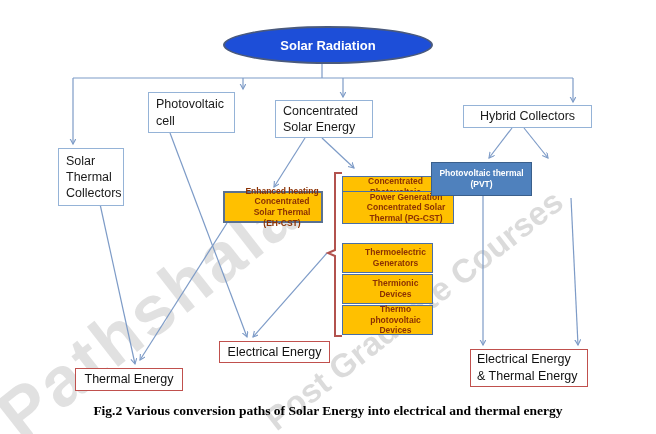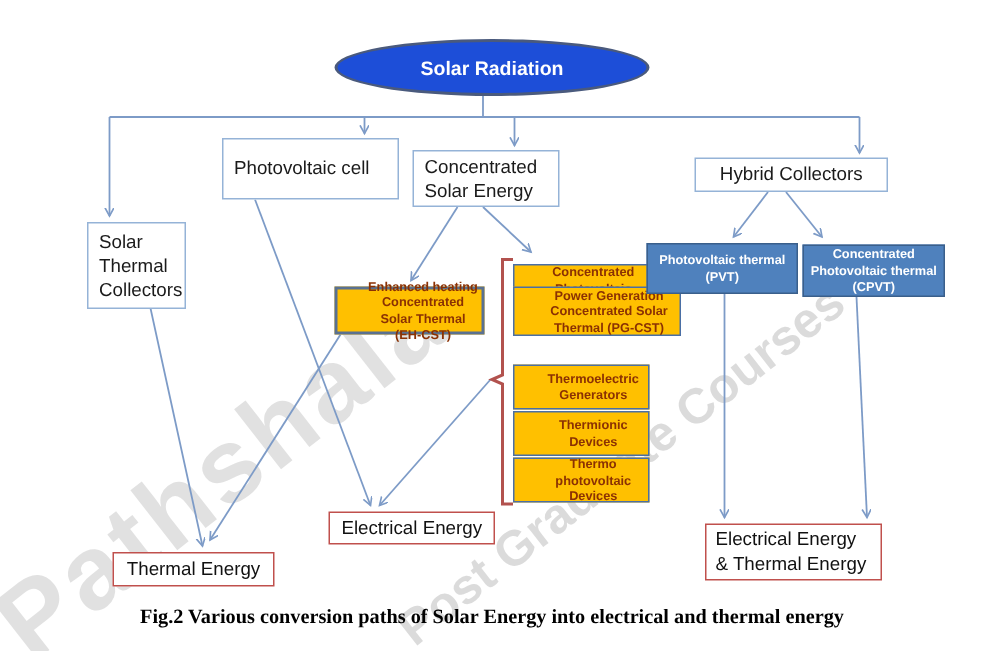--- a/index.html
+++ b/index.html
@@ -70,21 +70,21 @@
   </svg>
 
   <div id="solar-ellipse">
     <span>Solar Radiation</span>
   </div>
 
   <div class="node plain" style="left:58px;top:148px;width:66px;height:58px;">
     <span>Solar Thermal Collectors</span>
   </div>
 
-  <div class="node plain" style="left:148px;top:92px;width:118px;height:41px;">
+  <div class="node plain" style="left:148px;top:92px;width:87px;height:41px;">
     <span>Photovoltaic cell</span>
   </div>
 
   <div class="node plain" style="left:275px;top:100px;width:98px;height:38px;">
     <span>Concentrated Solar Energy</span>
   </div>
 
   <div class="node plain center" style="left:463px;top:105px;width:129px;height:23px;">
     <span>Hybrid Collectors</span>
   </div>
@@ -105,23 +105,20 @@
   <div class="node gold goldthin" style="left:342px;top:274px;width:91px;height:30px;">
     <span>Thermionic Devices</span>
   </div>
   <div class="node gold goldthin" style="left:342px;top:305px;width:91px;height:30px;">
     <span>Thermo photovoltaic Devices</span>
   </div>
 
   <div class="node bluebox" style="left:431px;top:162px;width:101px;height:34px;">
     <span>Photovoltaic thermal (PVT)</span>
   </div>
-  <div class="node bluebox" style="left:535px;top:163px;width:95px;height:35px;">
-    <span>Concentrated Photovoltaic thermal (CPVT)</span>
-  </div>
 
   <div class="node redbox center" style="left:75px;top:368px;width:108px;height:23px;">
     <span>Thermal Energy</span>
   </div>
   <div class="node redbox center" style="left:219px;top:341px;width:111px;height:22px;">
     <span>Electrical Energy</span>
   </div>
   <div class="node redbox" style="left:470px;top:349px;width:118px;height:38px;">
     <span>Electrical Energy &amp; Thermal Energy</span>
   </div>

